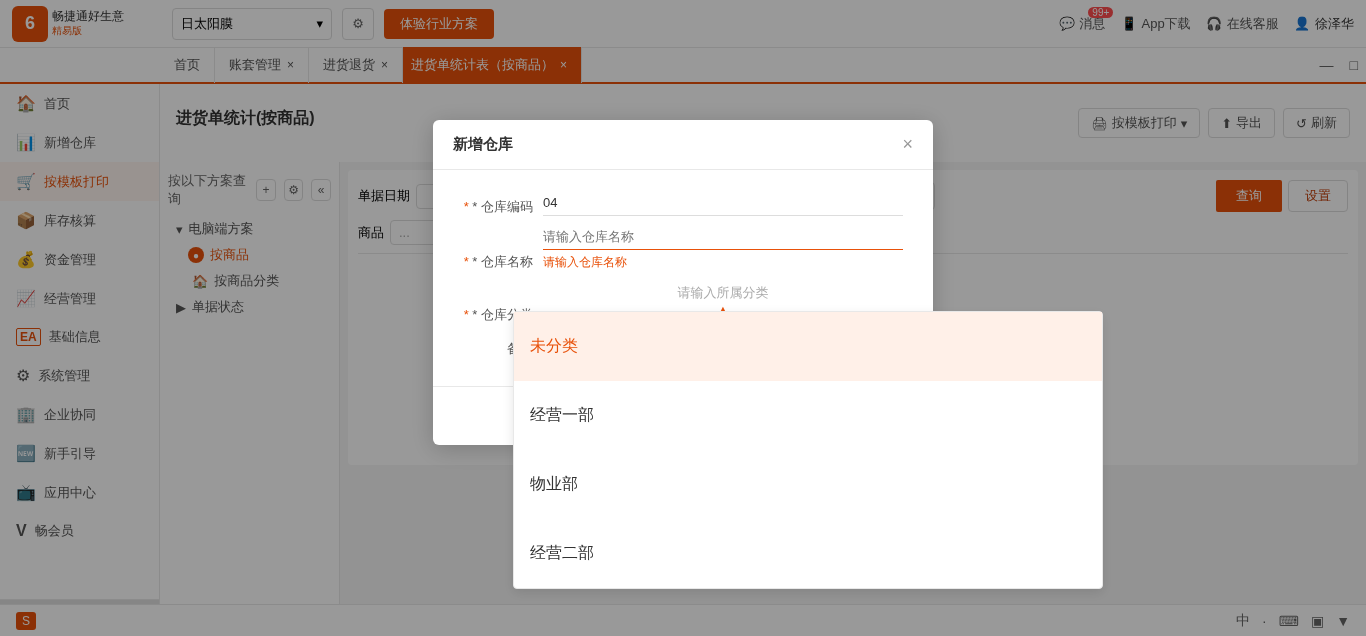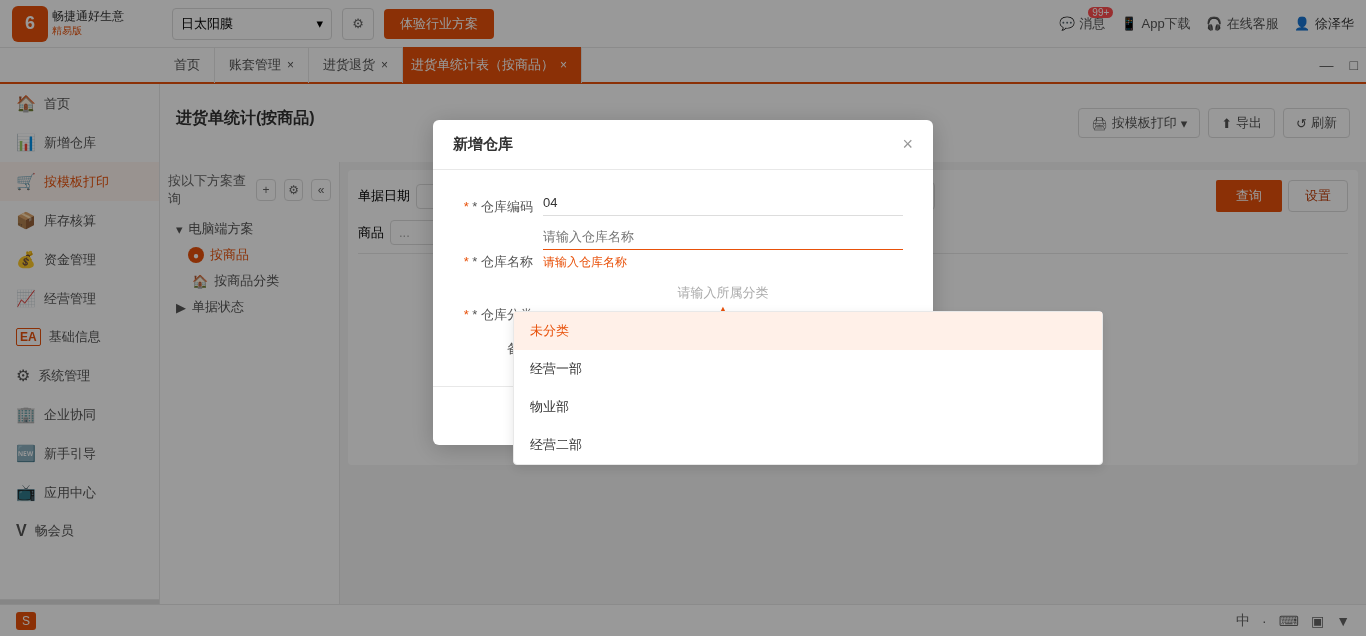--- a/index.html
+++ b/index.html
@@ -179,21 +179,21 @@
       flex-direction: column;
     }
     .dropdown-arrow { color: #e8510a; font-size: 14px; }
     .dropdown-list {
       position: absolute; top: 32px; left: -30px; right: -200px;
       background: #fff; border: 1px solid #e8e8e8;
       border-radius: 4px; box-shadow: 0 4px 12px rgba(0,0,0,0.1);
       z-index: 200; min-width: 280px;
     }
     .dropdown-item {
-      padding: 10px 16px; cursor: pointer; font-size: 13px; color: #333;
+      padding: 24px 16px; cursor: pointer; font-size: 16px; color: #333;
     }
     .dropdown-item.selected { background: #fff0e8; color: #e8510a; }
     .modal-footer {
       display: flex; justify-content: flex-end; gap: 10px;
       padding: 12px 20px; border-top: 1px solid #e8e8e8;
     }
     .btn-cancel {
       padding: 7px 20px; border: 1px solid #ddd; border-radius: 4px;
       background: #fff; color: #555; cursor: pointer; font-size: 13px;
     }

